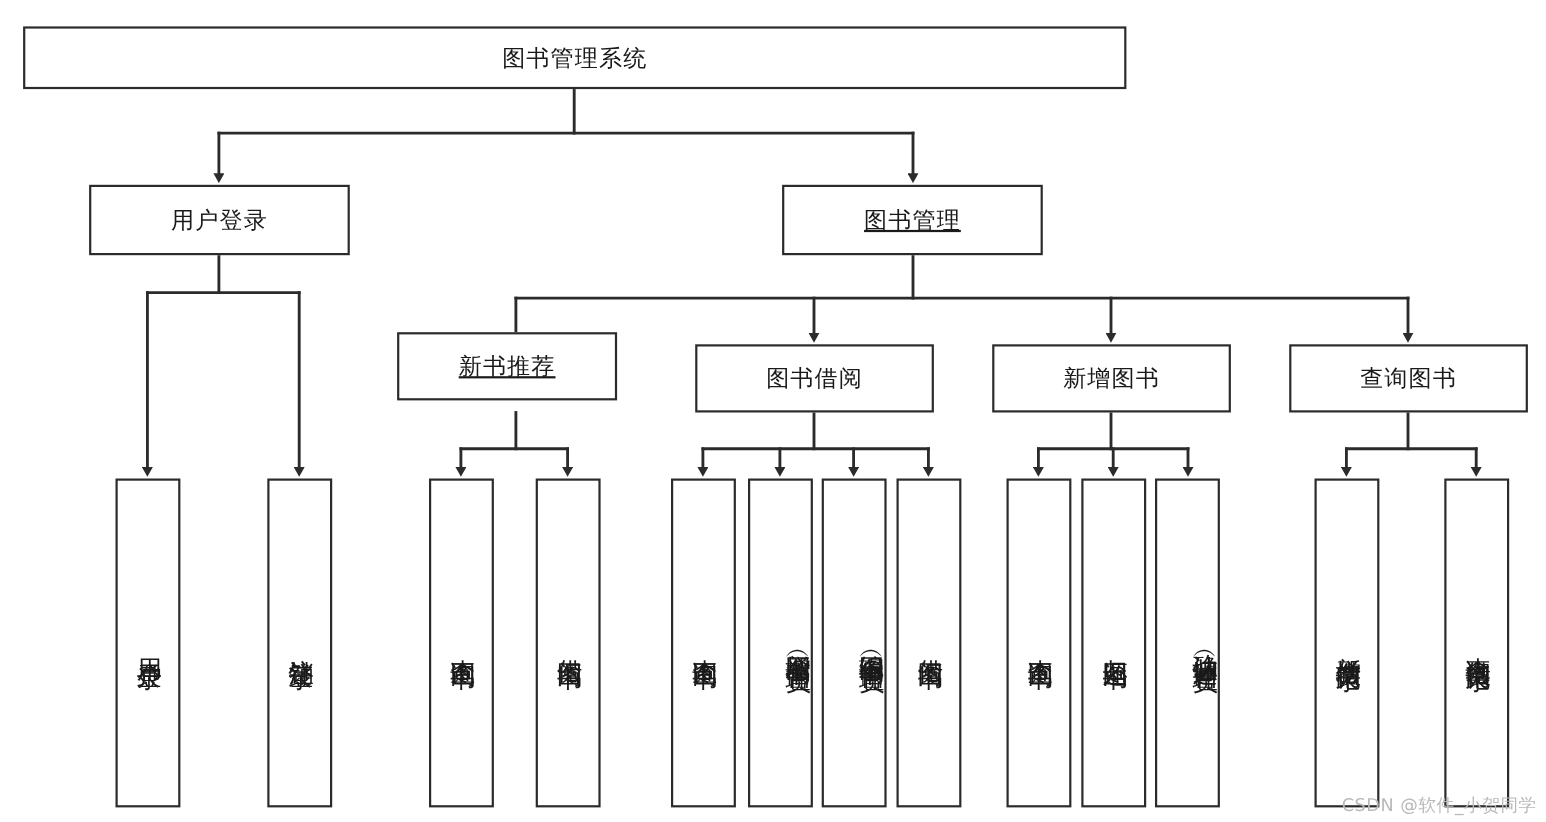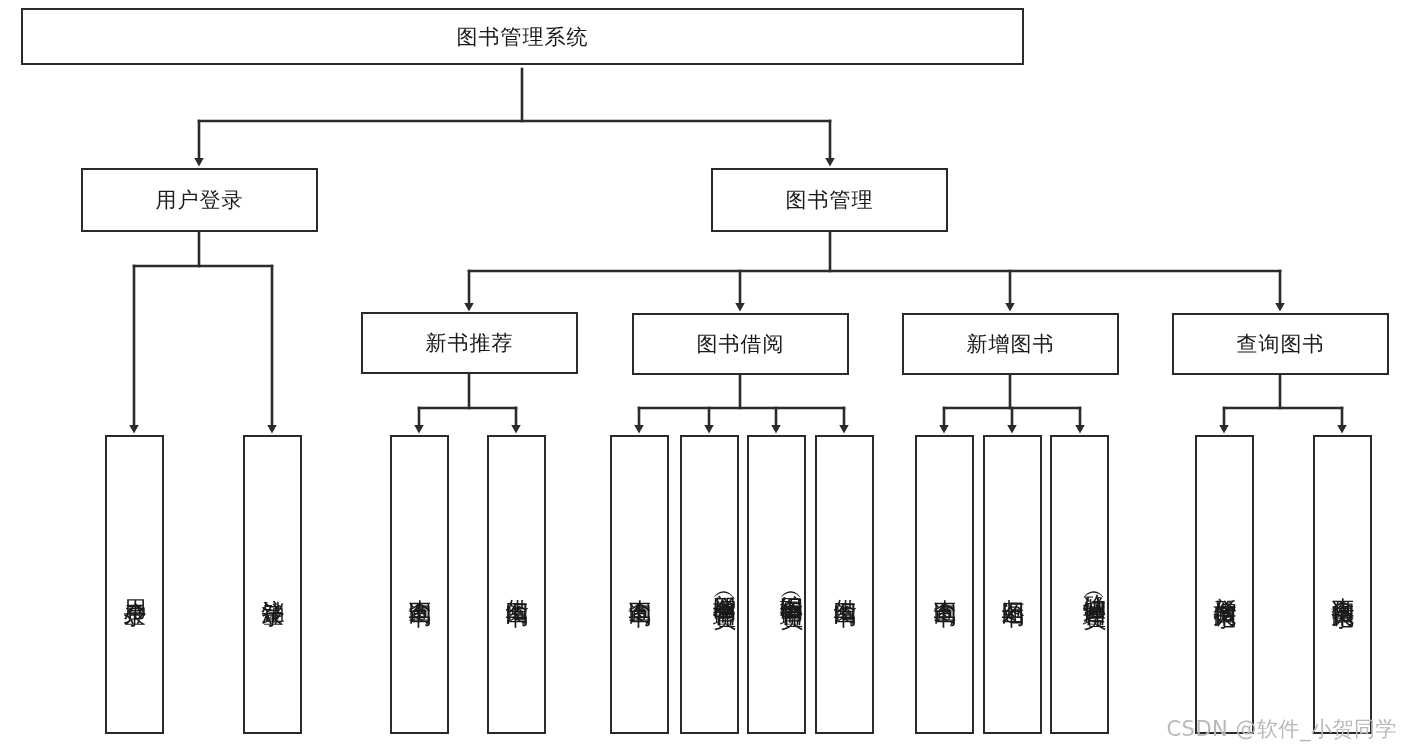--- a/index.html
+++ b/index.html
@@ -51,21 +51,21 @@
     align-items: flex-start;
     justify-content: center;
   }
   .node-v.leaf-pad {
     align-items: center;
   }
   .watermark {
     position: absolute;
     right: 8px;
     bottom: 4px;
-    font-size: 21px;
+    font-size: 16px;
     color: #b9b9b9;
     white-space: nowrap;
     letter-spacing: 0.5px;
     pointer-events: none;
   }
 </style>
 </head>
 <body>
 
 <div id="diagram-root">
@@ -113,32 +113,32 @@
       <path d="M1012,408 L1012,425" marker-end="url(#arrow)"></path>
       <path d="M1080,408 L1080,425" marker-end="url(#arrow)"></path>
 
       <path d="M1280,375 L1280,408"></path>
       <path d="M1224,408 L1342,408"></path>
       <path d="M1224,408 L1224,425" marker-end="url(#arrow)"></path>
       <path d="M1342,408 L1342,425" marker-end="url(#arrow)"></path>
     </g>
   </svg>
 
-  <div class="node-box node-h" style="left:21px; top:8px; width:1003px; height:57px;text-align:center;">
+  <div class="node-box node-h" style="left:21px; top:24px; width:1003px; height:57px;text-align:center;">
     <span>图书管理系统</span>
   </div>
 
   <div class="node-box node-h" style="left:81px; top:168px; width:237px; height:64px;">
     <span>用户登录</span>
   </div>
-  <div class="node-box node-h" style="left:711px; top:168px; width:237px; height:64px;">
+  <div class="node-box node-h" style="left:711px; top:168px; width:237px; height:64px;text-decoration:underline;">
     <span>图书管理</span>
   </div>
 
-  <div class="node-box node-h" style="left:361px; top:312px; width:217px; height:62px;">
+  <div class="node-box node-h" style="left:361px; top:302px; width:200px; height:62px;text-decoration:underline;">
     <span>新书推荐</span>
   </div>
   <div class="node-box node-h" style="left:632px; top:313px; width:217px; height:62px;">
     <span>图书借阅</span>
   </div>
   <div class="node-box node-h" style="left:902px; top:313px; width:217px; height:62px;">
     <span>新增图书</span>
   </div>
   <div class="node-box node-h" style="left:1172px; top:313px; width:217px; height:62px;">
     <span>查询图书</span>

